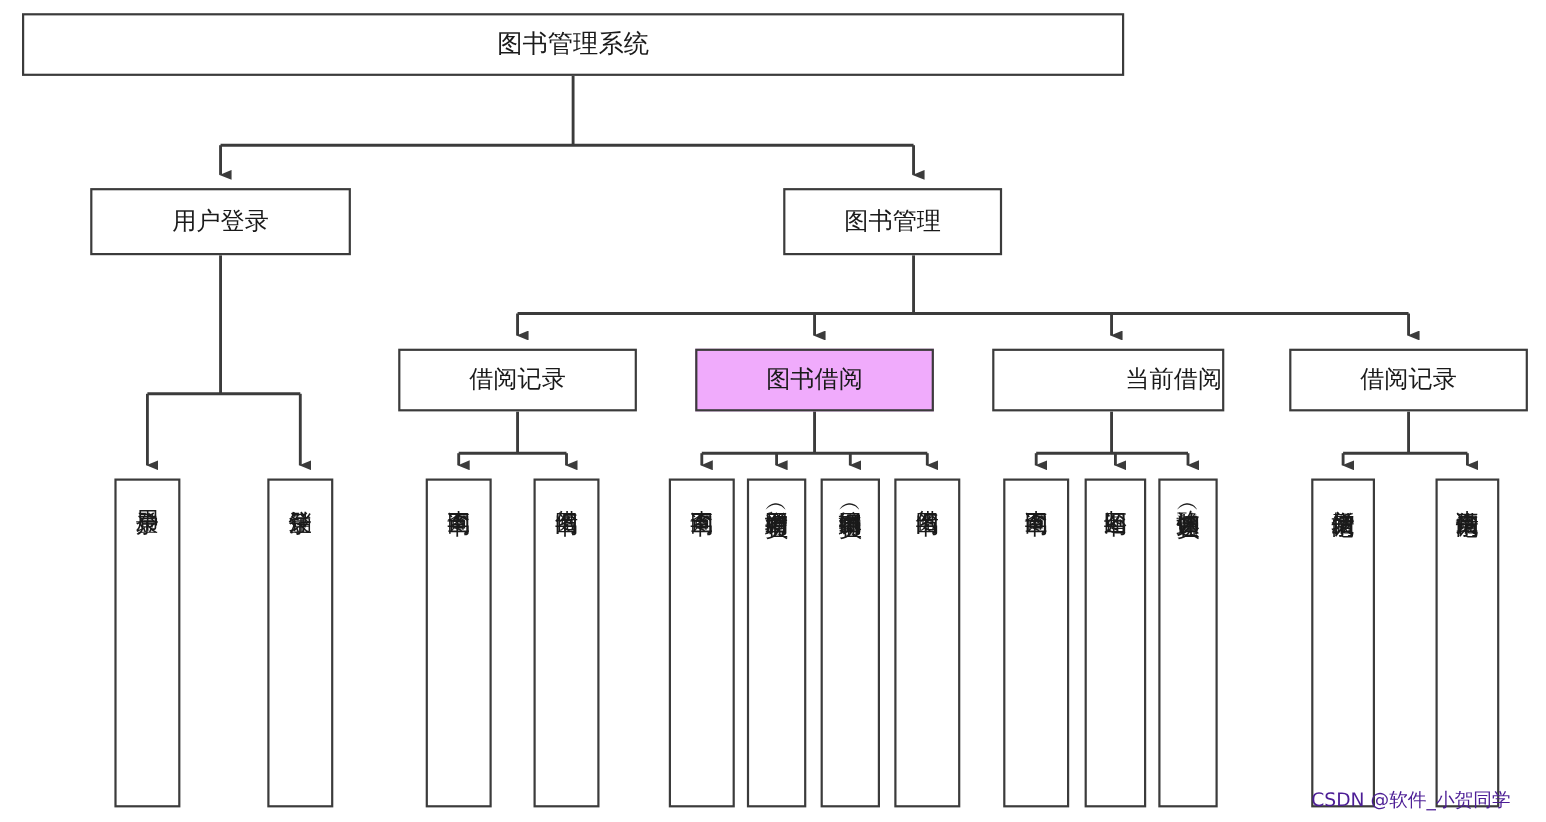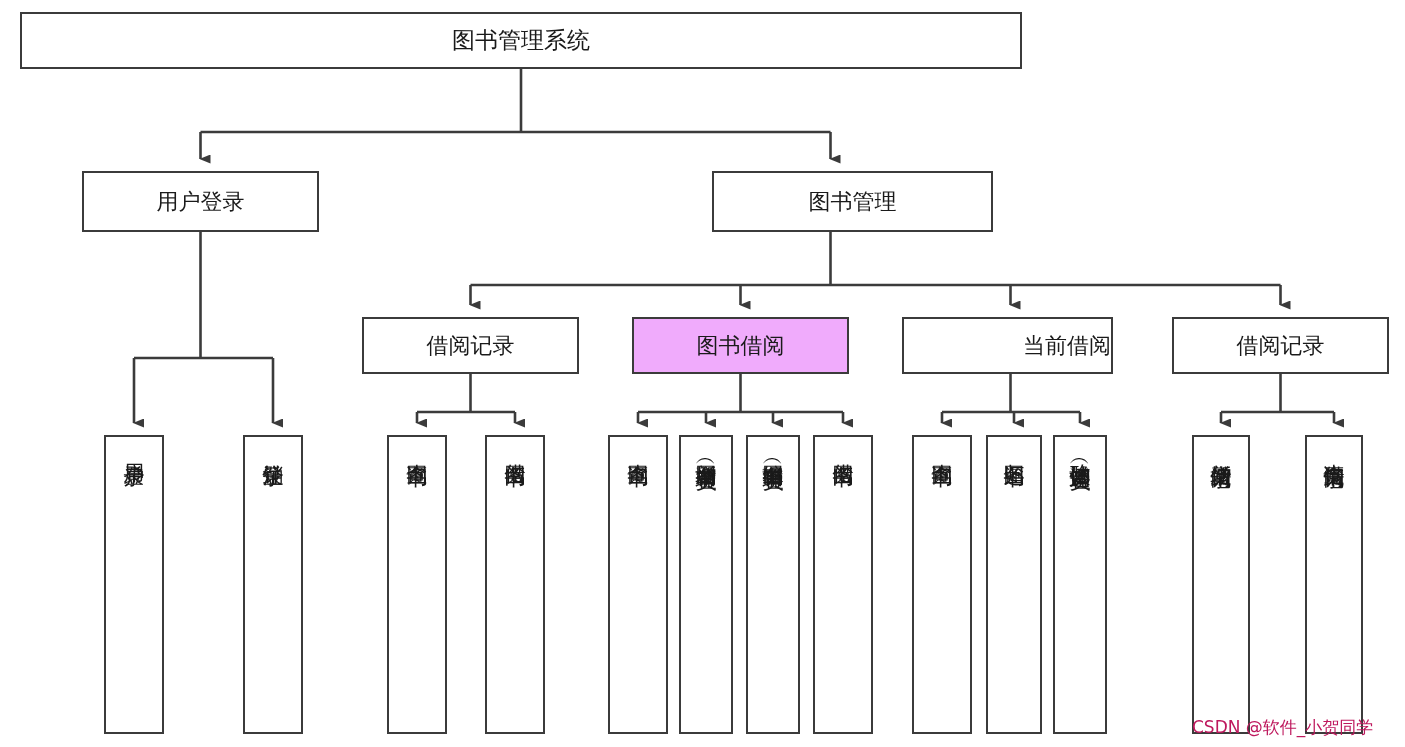--- a/index.html
+++ b/index.html
@@ -52,21 +52,21 @@
     font-size: 21px;
     letter-spacing: 1px;
     white-space: nowrap;
   }
   .node.lvl1 .node-label { font-size: 23px; }
   .watermark {
     position: absolute;
     left: 1192px;
     top: 716px;
     font-size: 17px;
-    color: #be185d;
+    color: #4c1d95;
     white-space: nowrap;
     z-index: 3;
     font-family: "DejaVu Sans", "Liberation Sans", sans-serif;
   }
 </style>
 </head>
 <body>
 
 <div id="canvas">
 
@@ -113,21 +113,21 @@
       </g>
   </svg>
 
   <div id="node-layer">
       <div class="node horiz lvl1" style="left: 20px; top: 12px; width: 1002px; height: 57px; background: rgb(255, 255, 255); border-color: rgb(59, 59, 59);">
         <span class="node-label">图书管理系统</span>
       </div>
       <div class="node horiz lvl2" style="left: 82px; top: 171px; width: 237px; height: 61px; background: rgb(255, 255, 255); border-color: rgb(59, 59, 59);">
         <span class="node-label">用户登录</span>
       </div>
-      <div class="node horiz lvl2" style="left: 712px; top: 171px; width: 281px; height: 61px; background: rgb(255, 255, 255); border-color: rgb(59, 59, 59);">
+      <div class="node horiz lvl2" style="left: 712px; top: 171px; width: 199px; height: 61px; background: rgb(255, 255, 255); border-color: rgb(59, 59, 59);">
         <span class="node-label">图书管理</span>
       </div>
       <div class="node horiz lvl3" style="left: 362px; top: 317px; width: 217px; height: 57px; background: rgb(255, 255, 255); border-color: rgb(59, 59, 59);">
         <span class="node-label">借阅记录</span>
       </div>
       <div class="node horiz lvl3" style="left: 632px; top: 317px; width: 217px; height: 57px; background: #f0abfc; border-color: rgb(59, 59, 59);">
         <span class="node-label">图书借阅</span>
       </div>
       <div class="node horiz lvl3" style="left: 902px; top: 317px; width: 211px; height: 57px; background: rgb(255, 255, 255); border-color: rgb(59, 59, 59); justify-content: flex-end;">
         <span class="node-label">当前借阅</span>

